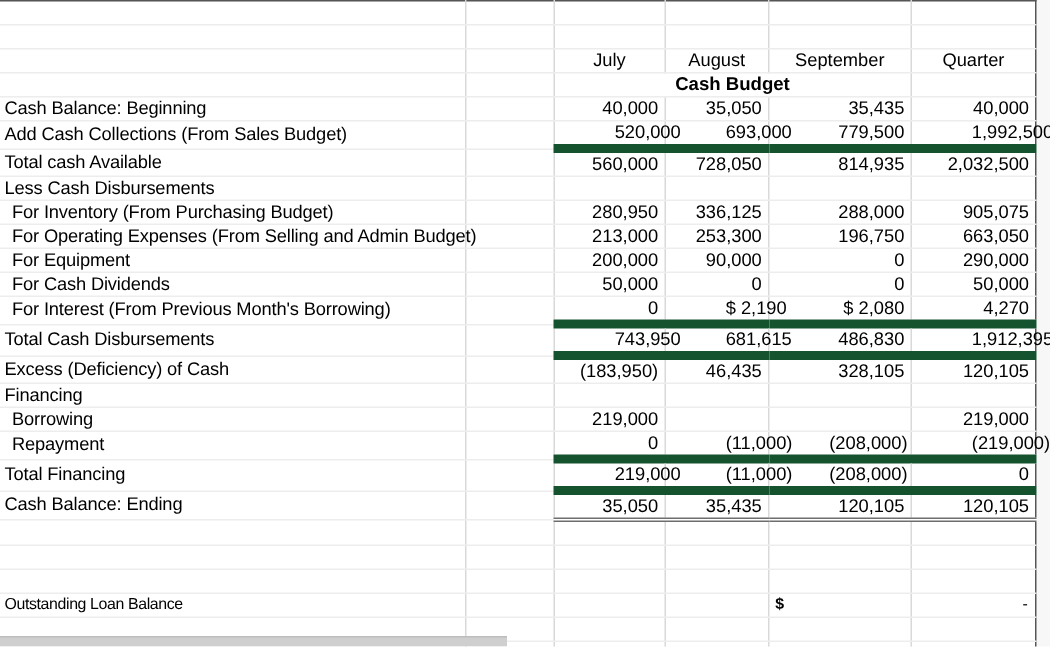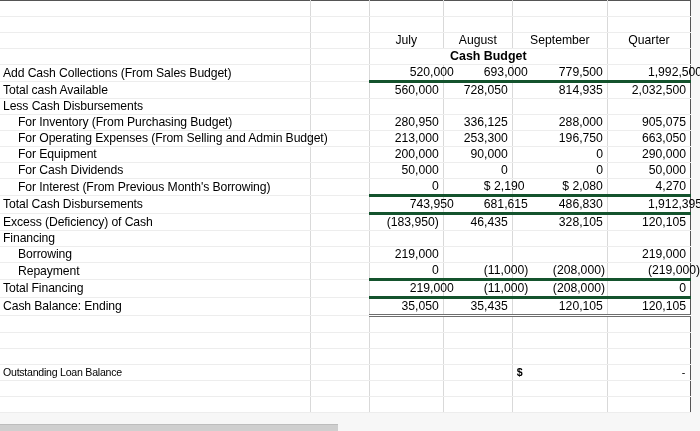--- a/index.html
+++ b/index.html
@@ -47,37 +47,37 @@
     line-height: 15px;
     white-space: nowrap;
     overflow: visible;
     vertical-align: middle;
   }
 
   td.lbl {
     text-align: left;
     letter-spacing: -0.1px;
   }
-  td.indent { padding-left: 18px; }
+  td.indent { padding-left: 8px; }
   td.num {
     text-align: right;
     padding-right: 4px;
   }
 
   
   td.hdr {
     text-align: center;
     font-size: 12.2px;
   }
   td.title {
     text-align: center;
     font-weight: bold;
     font-size: 12.4px;
   }
-  .rule-bot    { border-bottom: 3px solid #14532d; padding-left: 40px; }
+  .rule-bot    { border-bottom: 6px solid #14532d; padding-left: 40px; }
   .dbl-bot     { border-bottom: 3px double #6e6e6e; }
 
   
   .edge-top  { border-top: 1.5px solid #555555; }
   .edge-right{ border-right: 1.5px solid #555555; }
 
   
   td.blank { }
 
   
@@ -148,20 +148,28 @@
         <td class="hdr edge-right">Quarter</td>
       </tr>
 
       <tr>
         <td class="blank"></td>
         <td class="blank"></td>
         <td class="title" colspan="3">Cash Budget</td>
         <td class="blank edge-right"></td>
       </tr>
 
+      <tr>
+        <td class="lbl">Cash Balance: Beginning</td>
+        <td class="blank"></td>
+        <td class="num">40,000</td>
+        <td class="num">35,050</td>
+        <td class="num">35,435</td>
+        <td class="num edge-right">40,000</td>
+      </tr>
 
       <tr>
         <td class="lbl">Add Cash Collections (From Sales Budget)</td>
         <td class="blank"></td>
         <td class="num rule-bot">520,000</td>
         <td class="num rule-bot">693,000</td>
         <td class="num rule-bot">779,500</td>
         <td class="num rule-bot edge-right">1,992,500</td>
       </tr>
 

